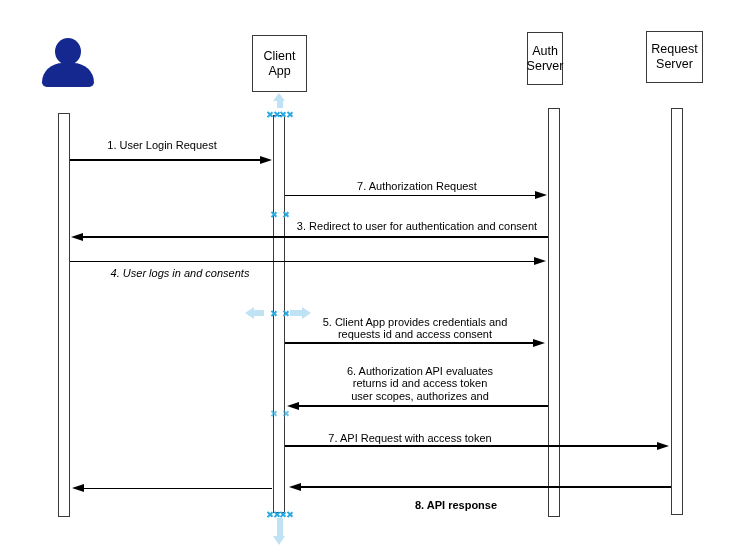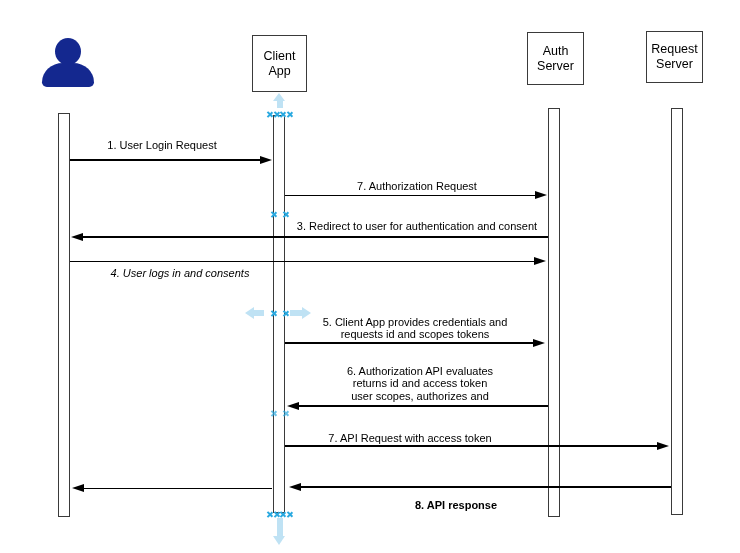--- a/index.html
+++ b/index.html
@@ -45,21 +45,21 @@
   <div class="person" style="left:42px;top:38px;width:52px;height:49px;">
     <div class="p-head" style="left:13px;top:0;width:26px;height:27px;"></div>
     <div class="p-body" style="left:0;top:25px;width:52px;height:24px;"></div>
   </div>
 
   <div class="actor-box" style="left:252px;top:35px;width:55px;height:57px;">
     <div>Client</div>
     <div>App</div>
   </div>
 
-  <div class="actor-box" style="left:527px;top:32px;width:57px;height:53px;">
+  <div class="actor-box" style="left:527px;top:32px;width:36px;height:53px;">
     <div>Auth</div>
     <div>Server</div>
   </div>
 
   <div class="actor-box" style="left:646px;top:31px;width:57px;height:52px;">
     <div>Request</div>
     <div>Server</div>
   </div>
 
   <div class="lifeline" style="left:58px;top:113px;width:12px;height:404px;"></div>
@@ -97,21 +97,21 @@
     <div class="mlabel" style="left:180px;top:272.5px;font-style:italic;">
       <div>4. User logs in and consents</div>
     </div>
   </div>
 
   <div>
     <div class="mline" style="left:285px;top:342.3px;width:250px;"></div>
     <div class="ah-r" style="left:533px;top:338.5px;"></div>
     <div class="mlabel" style="left:415px;top:328px;">
       <div>5. Client App provides credentials and</div>
-      <div>requests id and scopes tokens</div>
+      <div>requests id and access consent</div>
     </div>
   </div>
 
   <div>
     <div class="mline" style="left:297px;top:405.3px;width:251px;"></div>
     <div class="ah-l" style="left:287px;top:401.5px;"></div>
     <div class="mlabel" style="left:420px;top:384px;">
       <div>6. Authorization API evaluates</div>
       <div>returns id and access token</div>
       <div>user scopes, authorizes and</div>

